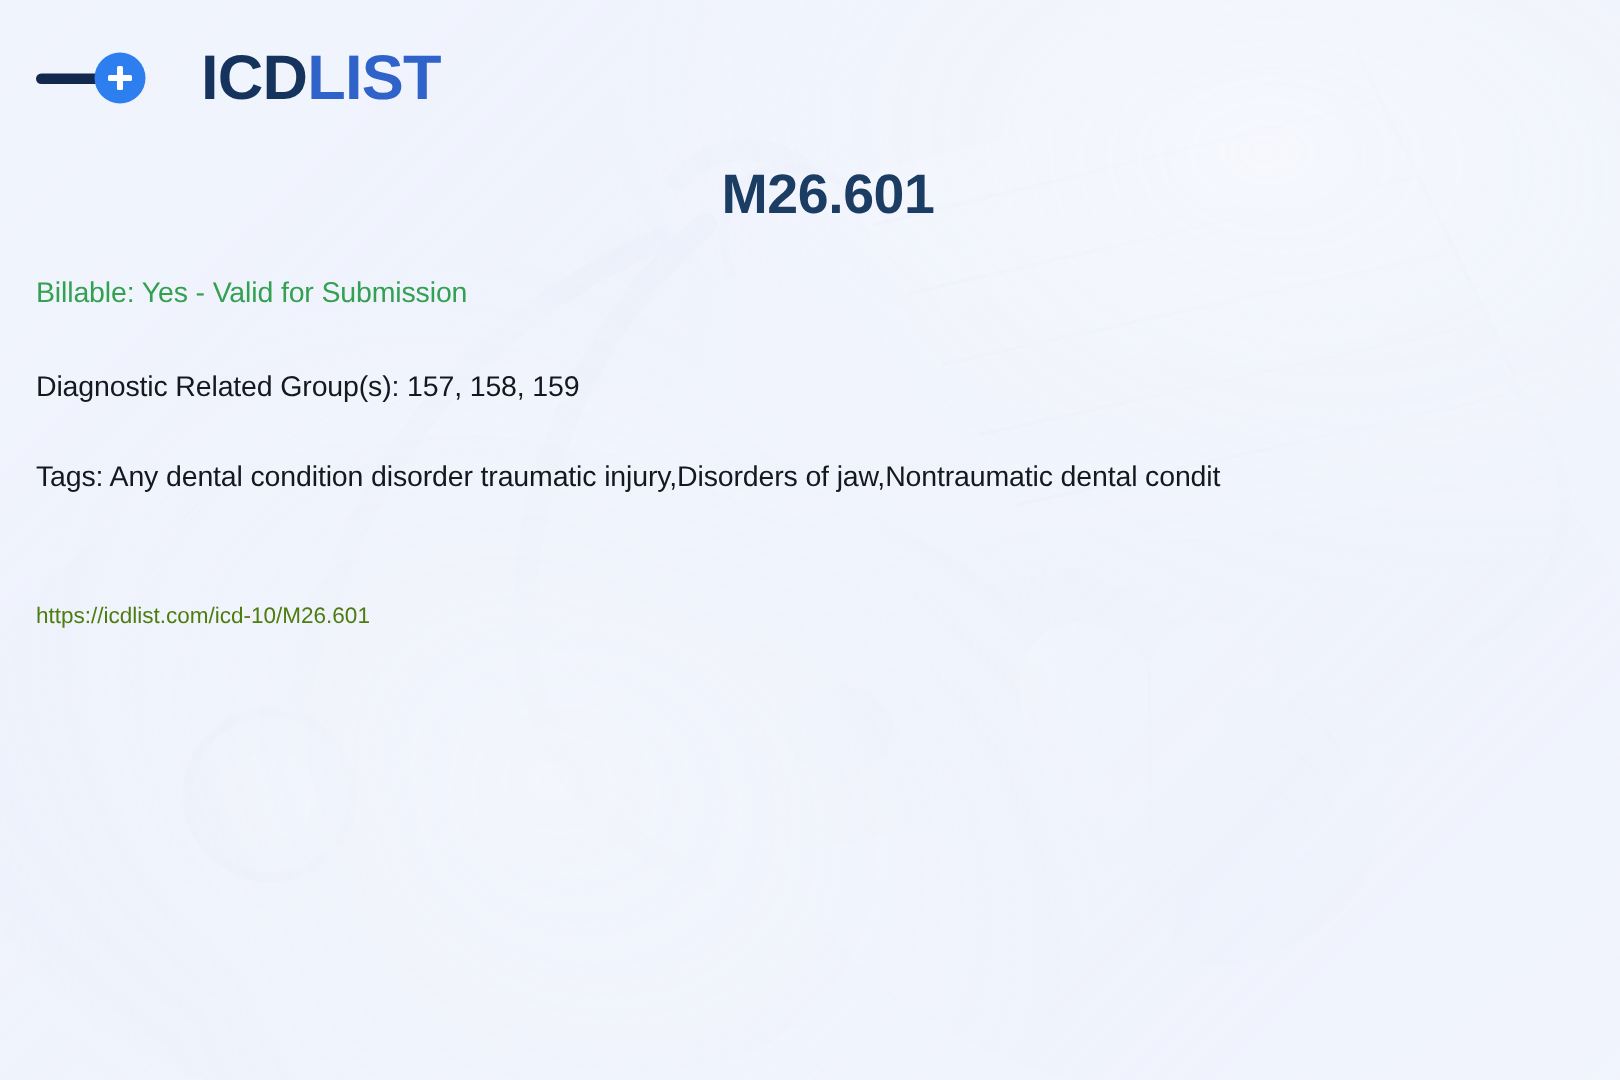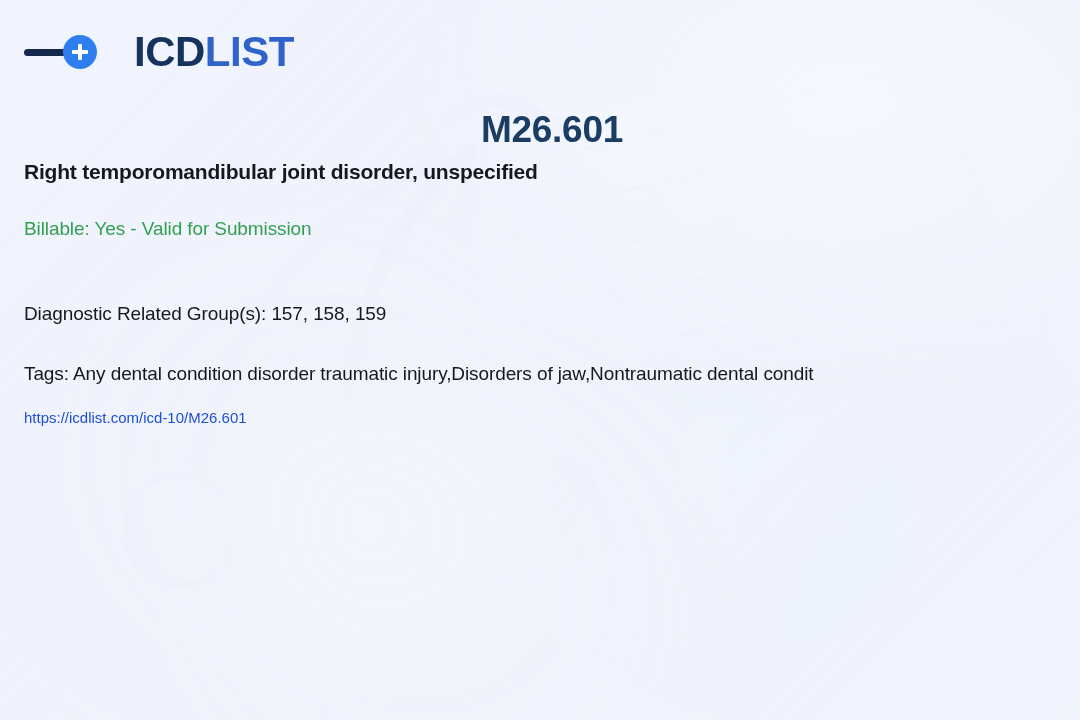--- a/index.html
+++ b/index.html
@@ -148,37 +148,37 @@
     letter-spacing: -0.2px;
   }
   .billable {
     margin-top: 34px;
     font-size: 19px;
     color: #33a052;
     white-space: nowrap;
     letter-spacing: -0.1px;
   }
   .drg {
-    margin-top: 63px;
+    margin-top: 41px;
     font-size: 19px;
     color: #14181f;
     white-space: nowrap;
     letter-spacing: -0.1px;
   }
   .tags {
     margin-top: 38px;
     font-size: 19px;
     color: #14181f;
     white-space: nowrap;
     letter-spacing: -0.1px;
   }
   .url {
-    margin-top: 24px;
+    margin-top: 72px;
     font-size: 15px;
-    color: #1d4ed8;
+    color: #4d7c0f;
     white-space: nowrap;
   }
 
   
   .footer-brand {
     position: absolute;
     right: 34px;
     bottom: 27px;
     font-size: 47px;
     font-weight: bold;
@@ -266,21 +266,20 @@
   <div class="header">
     <div class="logo-mark">
       <span class="logo-dash"></span>
       <span class="logo-circle"></span>
       <span class="logo-word"><span class="logo-icd">ICD</span><span class="logo-list">LIST</span></span>
     </div>
   </div>
 
   <div class="content">
     <div class="code">M26.601</div>
-    <div class="description">Right temporomandibular joint disorder, unspecified</div>
     <div class="billable">Billable: Yes - Valid for Submission</div>
     <div class="drg">Diagnostic Related Group(s): 157, 158, 159</div>
     <div class="tags">Tags: Any dental condition disorder traumatic injury,Disorders of jaw,Nontraumatic dental condit</div>
     <div class="url">https://icdlist.com/icd-10/M26.601</div>
   </div>
 
 
 </div>
 
 </body></html>

